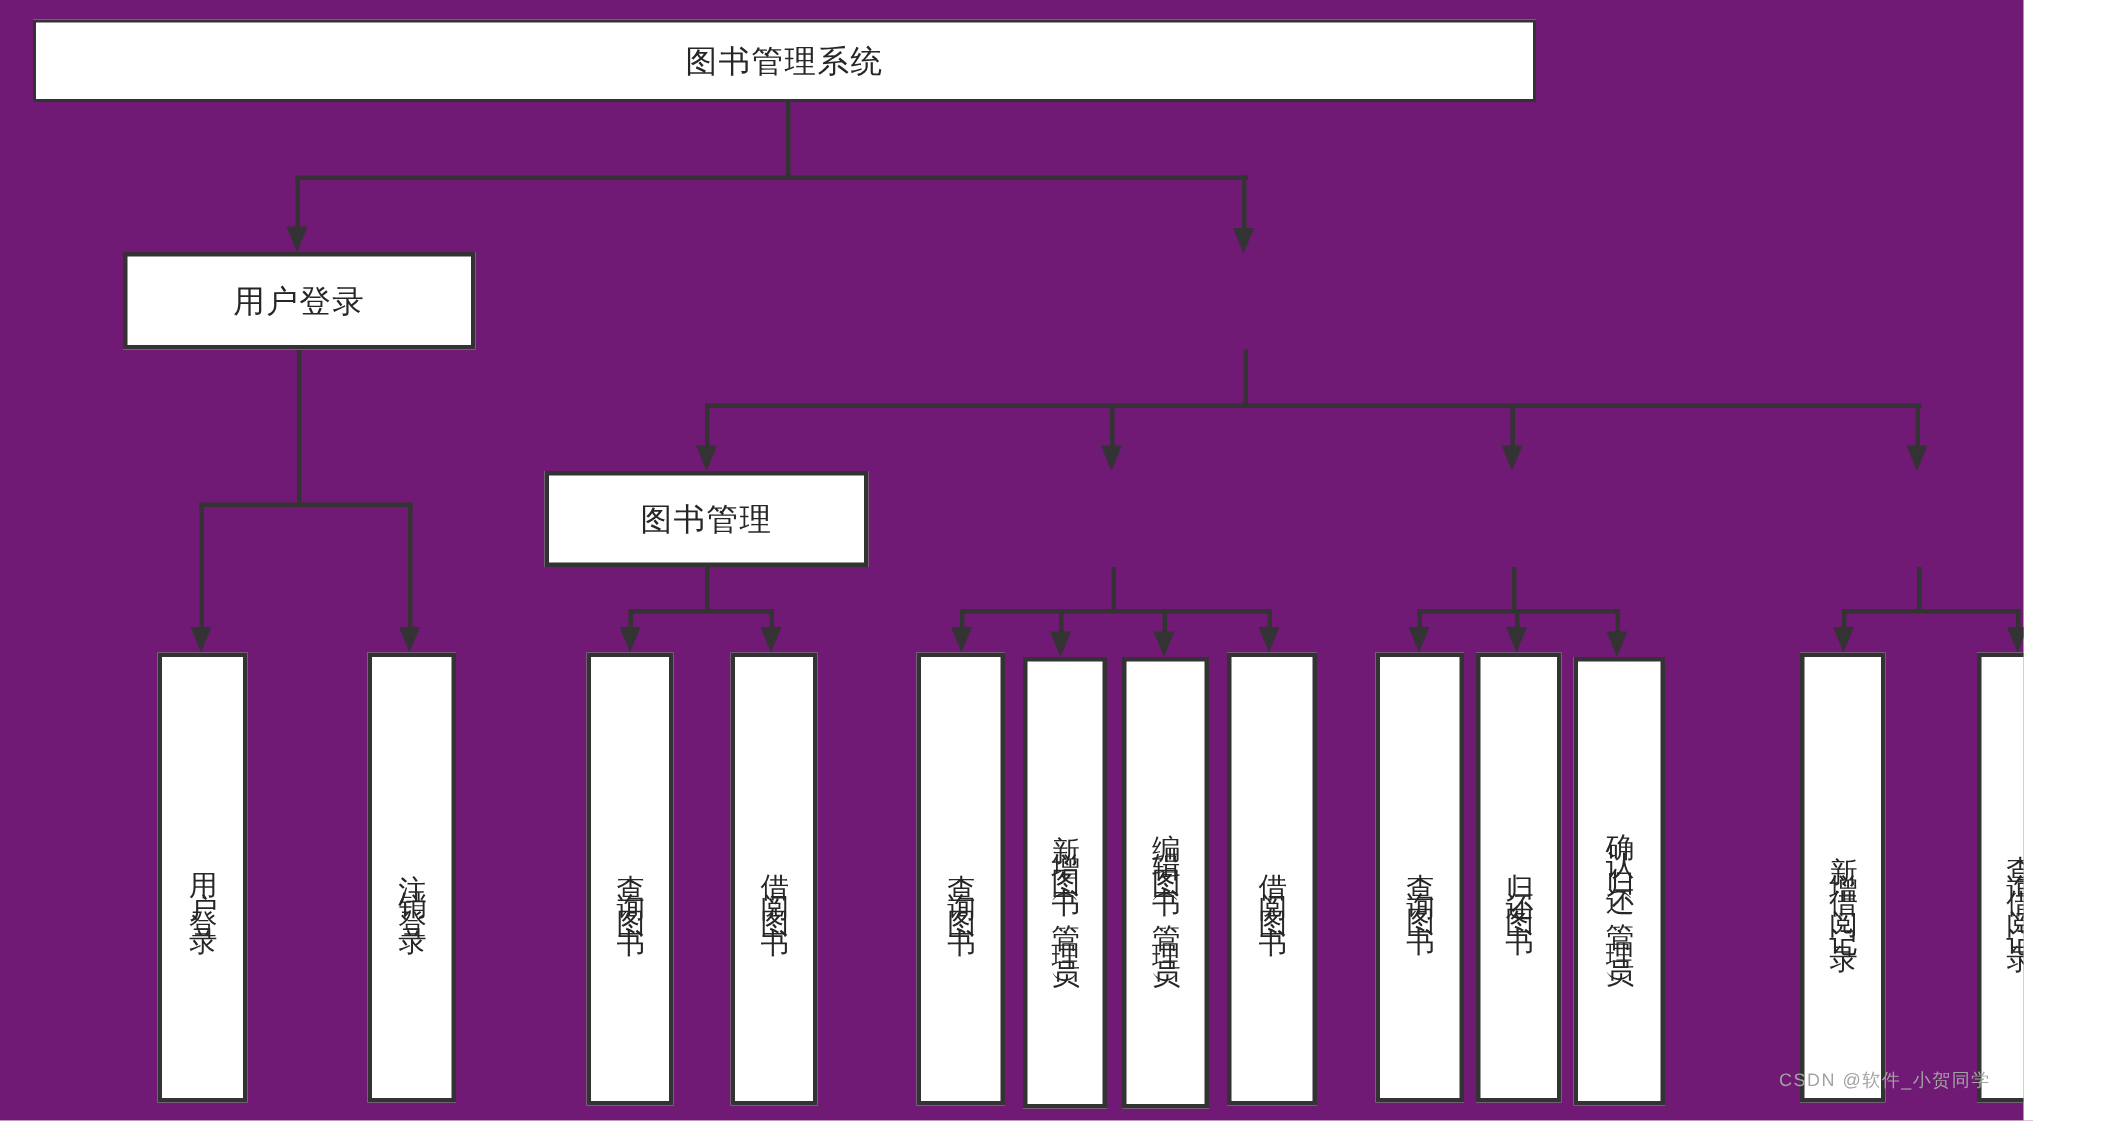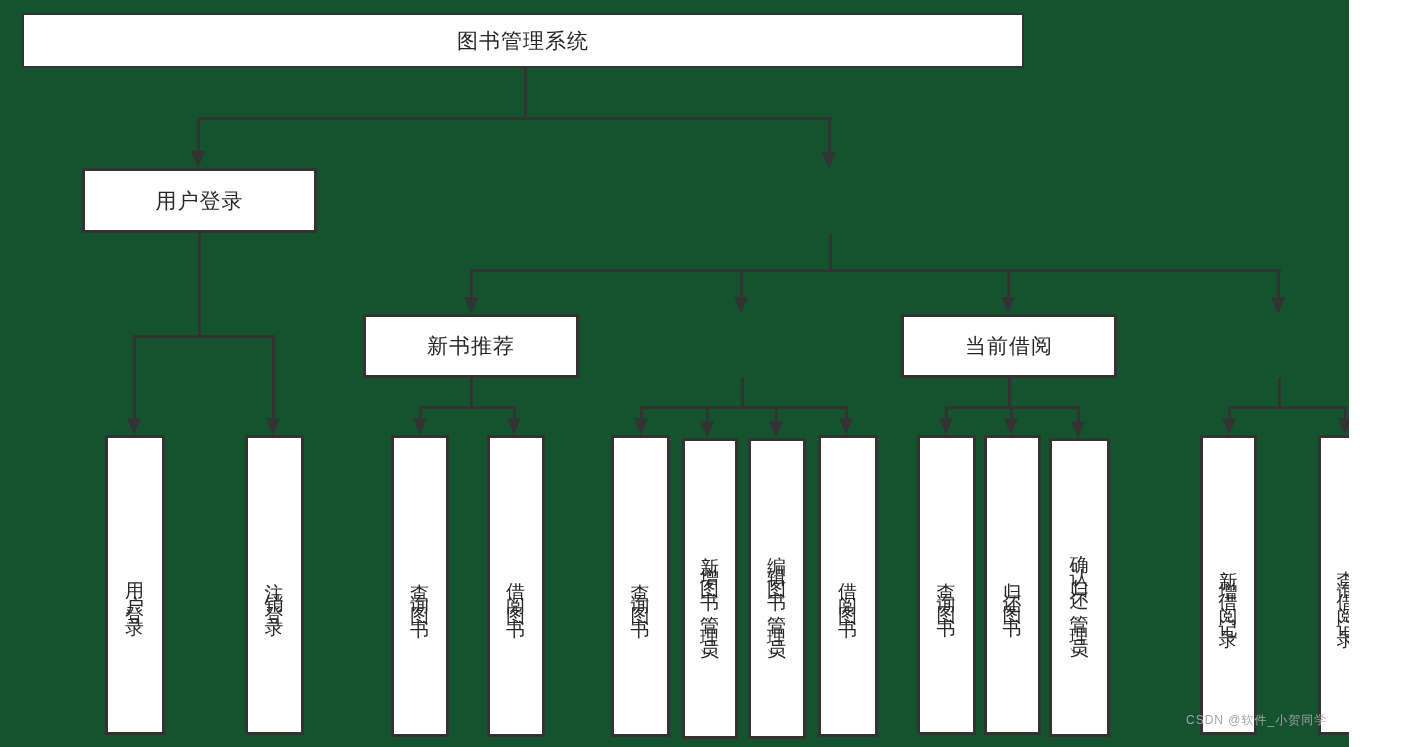--- a/index.html
+++ b/index.html
@@ -1,21 +1,21 @@
 <!DOCTYPE html>
 <html><head>
 <meta charset="utf-8">
 <style>
   html, body { margin: 0; padding: 0; background: #ffffff; }
   body { font-family: "Liberation Sans", sans-serif; }
   #canvas {
     position: relative;
     width: 1349px;
     height: 747px;
-    background: #14532d;
+    background: #701a75;
     overflow: hidden;
     color: #262626;
   }
   .node {
     position: absolute;
     box-sizing: border-box;
     border: 3px solid #333333;
     background: #ffffff;
     display: flex;
     align-items: center;
@@ -125,24 +125,21 @@
 
   <div class="node" style="left:22px;top:13px;width:1002px;height:55px;border-width:2.5px">
     <span>图书管理系统</span>
   </div>
 
   <div class="node" style="left:82px;top:168px;width:235px;height:65px">
     <span>用户登录</span>
   </div>
 
   <div class="node" style="left:363px;top:314px;width:216px;height:64px">
-    <span>新书推荐</span>
-  </div>
-  <div class="node" style="left:901px;top:314px;width:216px;height:64px">
-    <span>当前借阅</span>
+    <span>图书管理</span>
   </div>
 
   <div class="node leaf" style="left:105px;top:435px;width:60px;height:300px">
     <span class="vtext">用户登录</span>
   </div>
   <div class="node leaf" style="left:245px;top:435px;width:59px;height:300px">
     <span class="vtext">注销登录</span>
   </div>
 
   <div class="node leaf" style="left:391px;top:435px;width:58px;height:302px">

